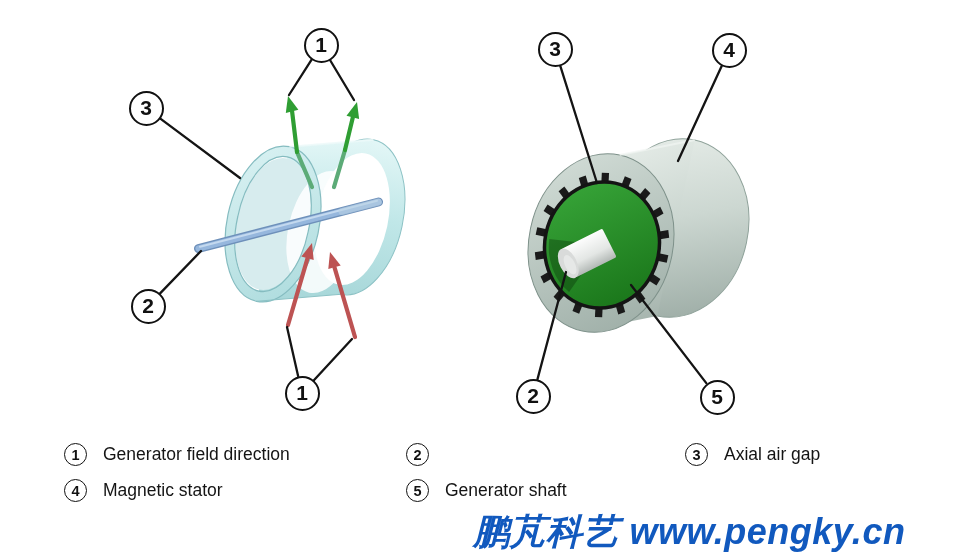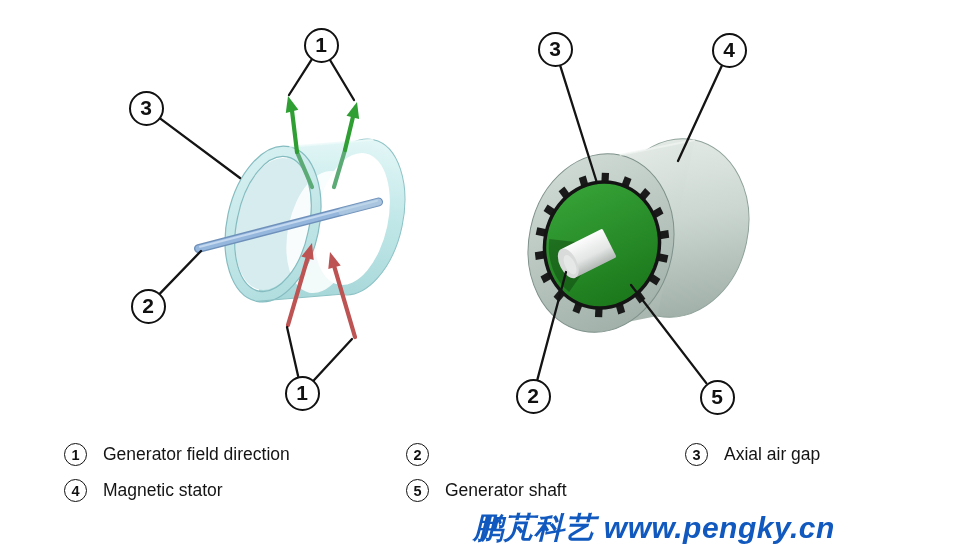--- a/index.html
+++ b/index.html
@@ -7,21 +7,21 @@
           font-family:"Liberation Sans",sans-serif;}
   .scene{position:absolute;left:0;top:0;}
   .callout{position:absolute;width:35px;height:35px;border:2.6px solid #111;border-radius:50%;
            background:#fff;display:flex;align-items:center;justify-content:center;
            font-weight:bold;font-size:21px;color:#111;box-sizing:border-box;z-index:5;}
   .legend-item{position:absolute;display:flex;align-items:center;gap:16px;z-index:5;}
   .legend-num{width:23px;height:23px;border:1.7px solid #111;border-radius:50%;
               display:flex;align-items:center;justify-content:center;
               font-size:14.5px;font-weight:bold;color:#111;box-sizing:border-box;flex:0 0 auto;}
   .legend-label{font-size:17.5px;color:#141414;white-space:nowrap;}
-  .watermark{position:absolute;left:473px;top:508px;font-size:30px;font-weight:bold;
+  .watermark{position:absolute;left:473px;top:508px;font-size:36px;font-weight:bold;
              font-style:italic;color:#1159be;letter-spacing:.5px;z-index:5;white-space:nowrap;}
 </style>
 </head>
 <body>
 
 <div class="canvas">
 
   <svg class="scene" width="960" height="560" viewBox="0 0 960 560">
     <defs>
       <linearGradient id="cyanBody" gradientUnits="userSpaceOnUse" x1="0" y1="140" x2="0" y2="305">

